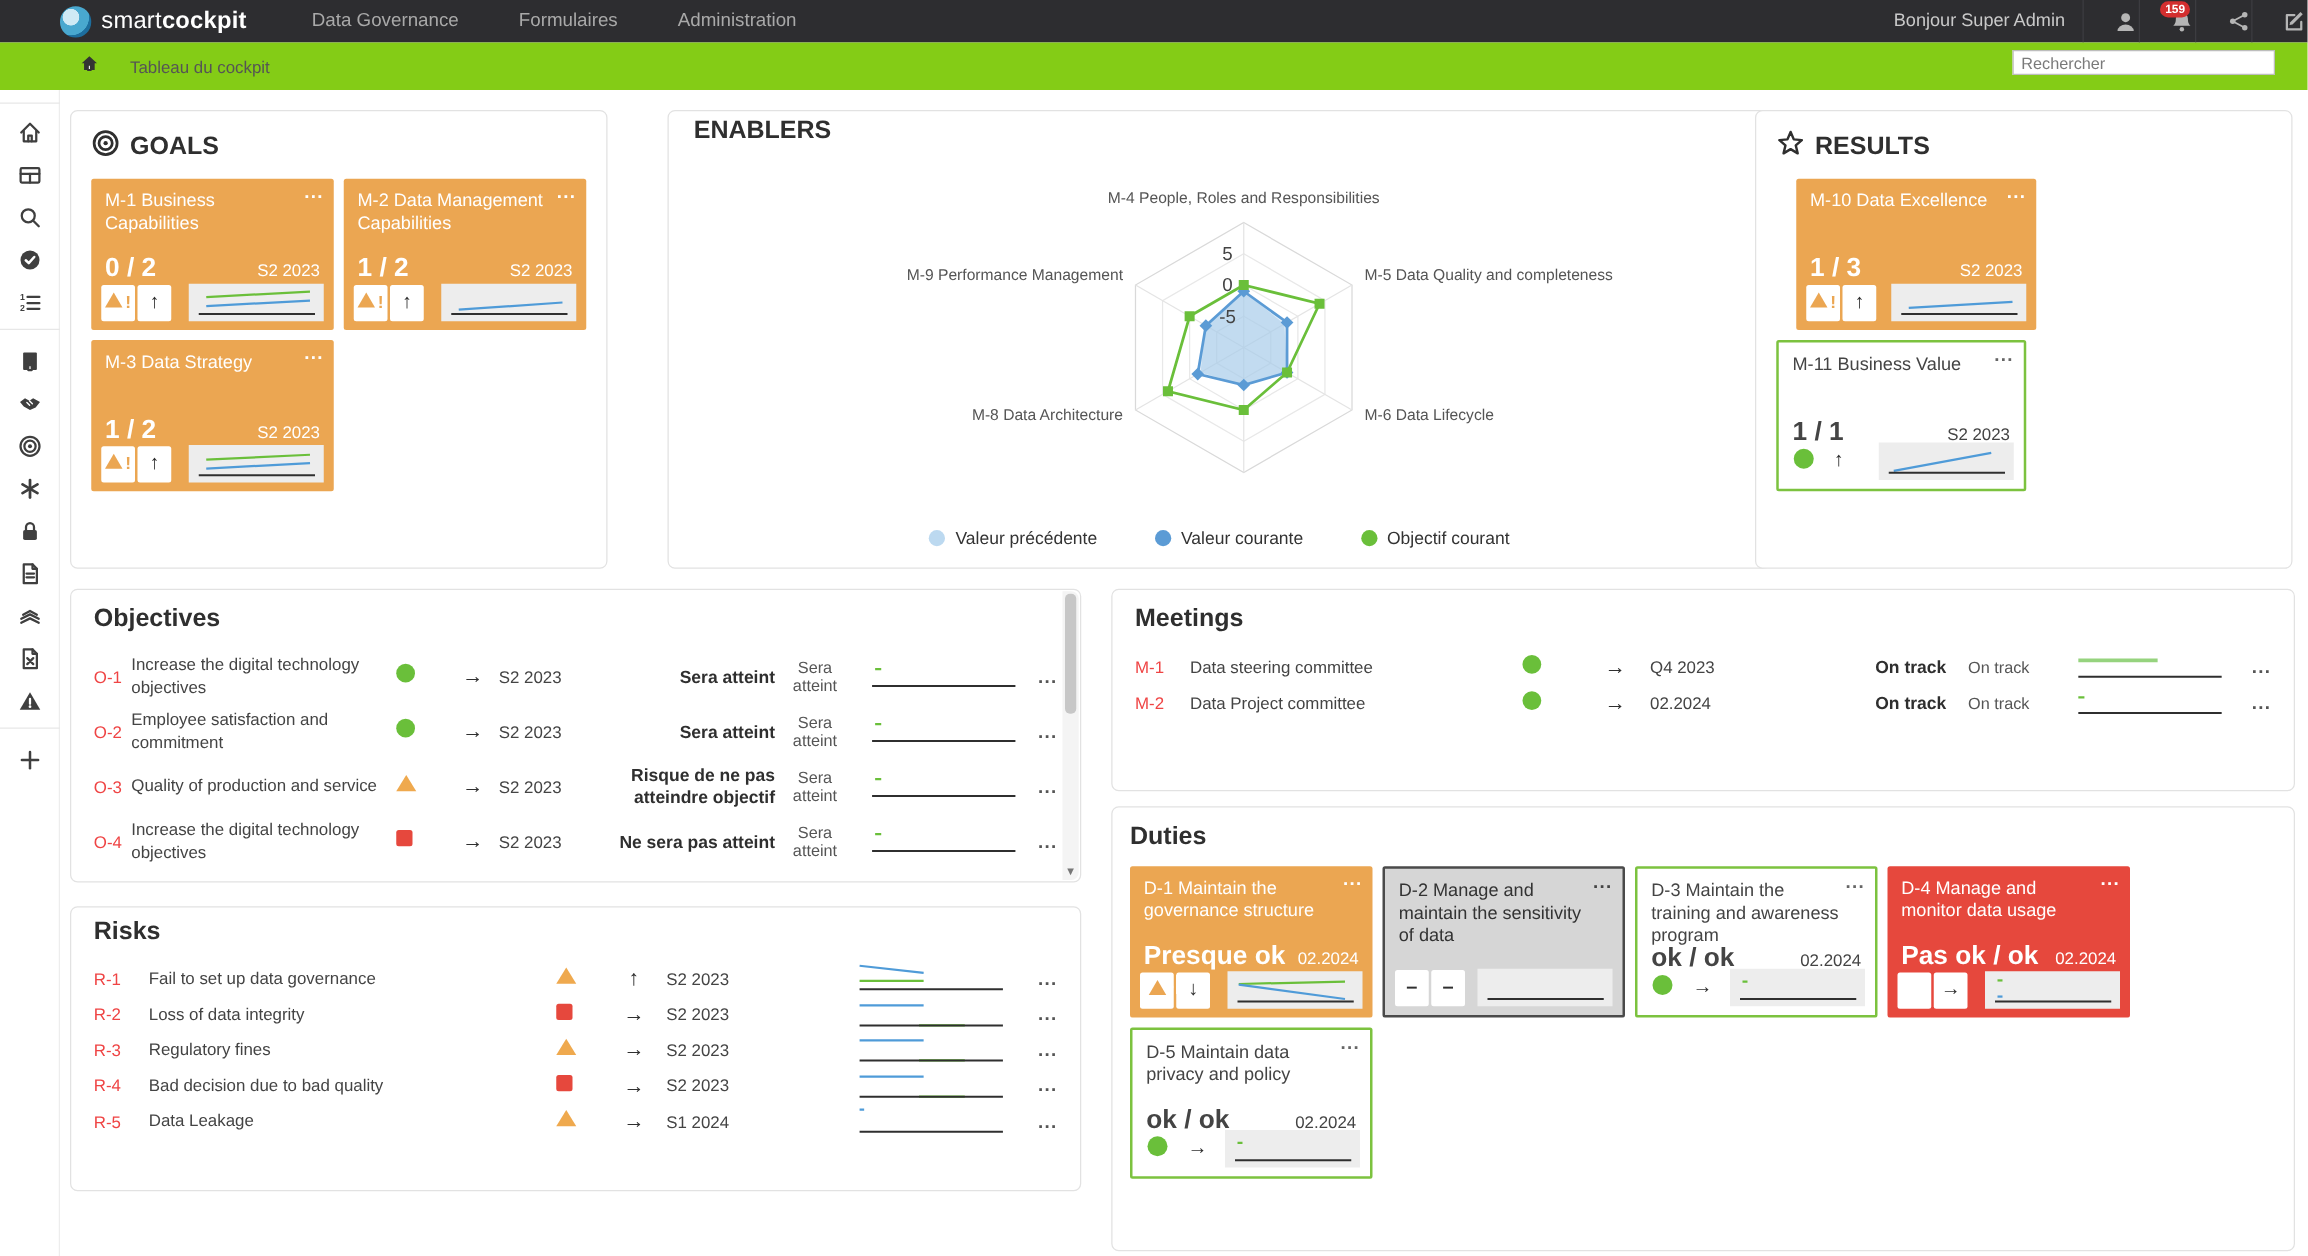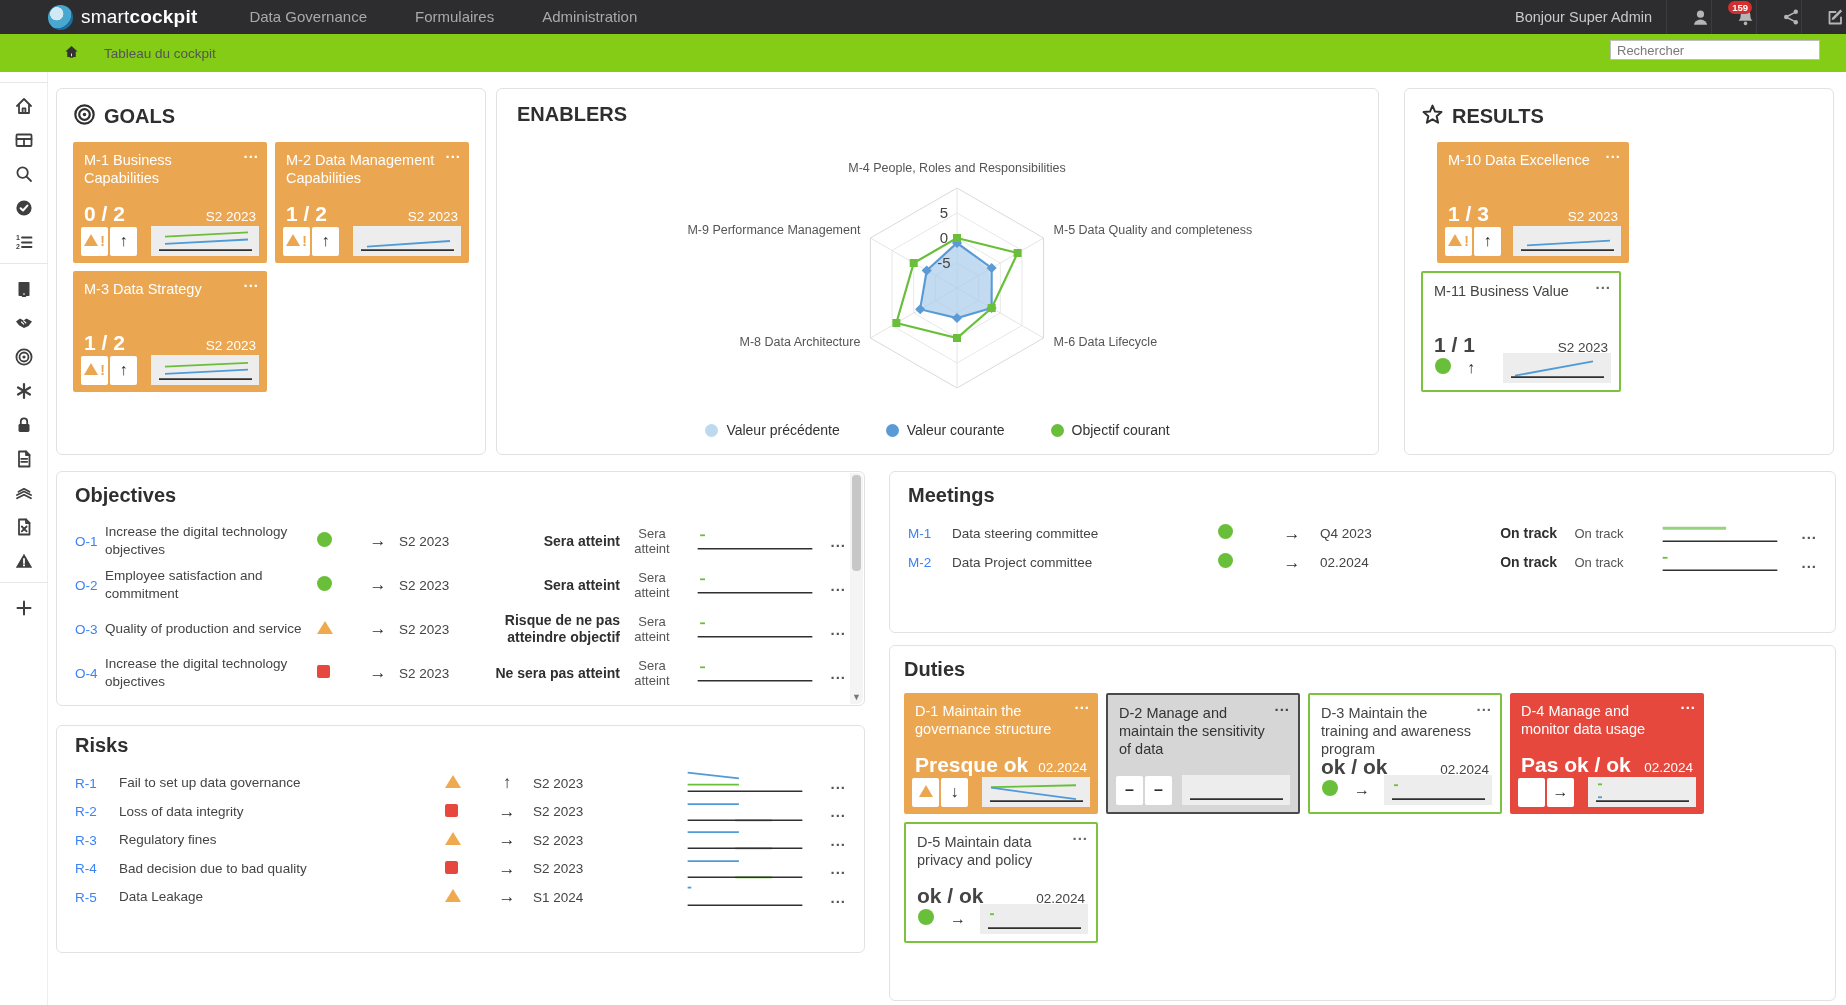--- a/index.html
+++ b/index.html
@@ -37,21 +37,21 @@
   .search-input::placeholder{ color:#7a7a7a; }
   
   .sidebar{ position:absolute; left:0; top:72px; width:48px; height:933px; background:#fff;
             border-right:1px solid #ededed; display:flex; flex-direction:column; align-items:center; }
   .sb-divider{ width:48px; height:1px; background:#e7e7e7; margin:4px 0 8px 0; }
   .sb-icon{ width:24px; height:24px; margin:5px 0; display:flex; align-items:center;
             justify-content:center; cursor:pointer; color:#3f3f3f; }
   
   .panel{ position:absolute; background:#fff; border:1px solid var(--panelborder); border-radius:6px; }
   .panel-goals     { left:56px;  top:88px;  width:430px; height:367px; padding:14px 16px; }
-  .panel-enablers  { left:496px; top:88px;  width:883px; height:367px; padding:14px 20px; }
+  .panel-enablers  { left:534px; top:88px;  width:883px; height:367px; padding:4px 20px; }
   .panel-results   { left:1404px;top:88px;  width:430px; height:367px; padding:14px 16px; }
   .panel-objectives{ left:56px;  top:471px; width:809px; height:235px; padding:12px 18px; }
   .panel-meetings  { left:889px; top:471px; width:947px; height:162px; padding:12px 18px; }
   .panel-risks     { left:56px;  top:725px; width:809px; height:228px; padding:8px 18px; }
   .panel-duties    { left:889px; top:645px; width:947px; height:356px; padding:12px 14px; }
   .panel-title-row{ display:flex; align-items:center; margin-bottom:12px; }
   .panel-title{ font-size:20px; font-weight:800; color:#2f2f2f; }
   .panel-title-row svg{ margin-right:8px; }
   
   .card-wrap{ display:flex; flex-wrap:wrap; gap:8px; }
@@ -78,21 +78,21 @@
   .warn-tri{ width:0;height:0;border-left:7px solid transparent;border-right:7px solid transparent;
              border-bottom:12px solid var(--orange); display:inline-block; }
   .warn-bang{ color:var(--orange); font-weight:bold; font-size:14px; margin-left:2px; }
   .mini-square{ width:12px;height:12px;background:var(--red);border-radius:2px; }
   .spark-box{ margin-left:auto; width:108px; height:30px; background:#ededed; display:flex;
               align-items:center; justify-content:center; }
   .spark-plain{ width:120px; height:26px; }
   .inline-shape-row{ display:flex; align-items:center; gap:16px; padding-left:4px; }
   
   .row{ display:grid; align-items:center; cursor:default; }
-  .row .rid{ font-size:13.5px; color:#3b82f6; }
+  .row .rid{ font-size:13.5px; color:#ef4444; }
   .row .rlabel{ font-size:13.5px; color:#444; line-height:18px; }
   .row .arrow{ font-size:17px; color:#2f2f2f; text-align:center; }
   .row .period{ font-size:13.5px; color:#444; }
   .row .bstatus{ font-size:14px; font-weight:bold; color:#2f2f2f; text-align:right; line-height:17px; }
   .row .mstatus{ font-size:13px; color:#555; text-align:center; line-height:15px; }
   .row .more{ color:#555; font-weight:bold; font-size:15px; letter-spacing:1px; text-align:right; cursor:pointer; }
   .shp{ display:inline-block; }
   .shp-circle{ width:15px;height:15px;border-radius:50%;background:var(--green); }
   .shp-triangle{ width:0;height:0;border-left:8px solid transparent;border-right:8px solid transparent;
                  border-bottom:13px solid #efa94e; }

